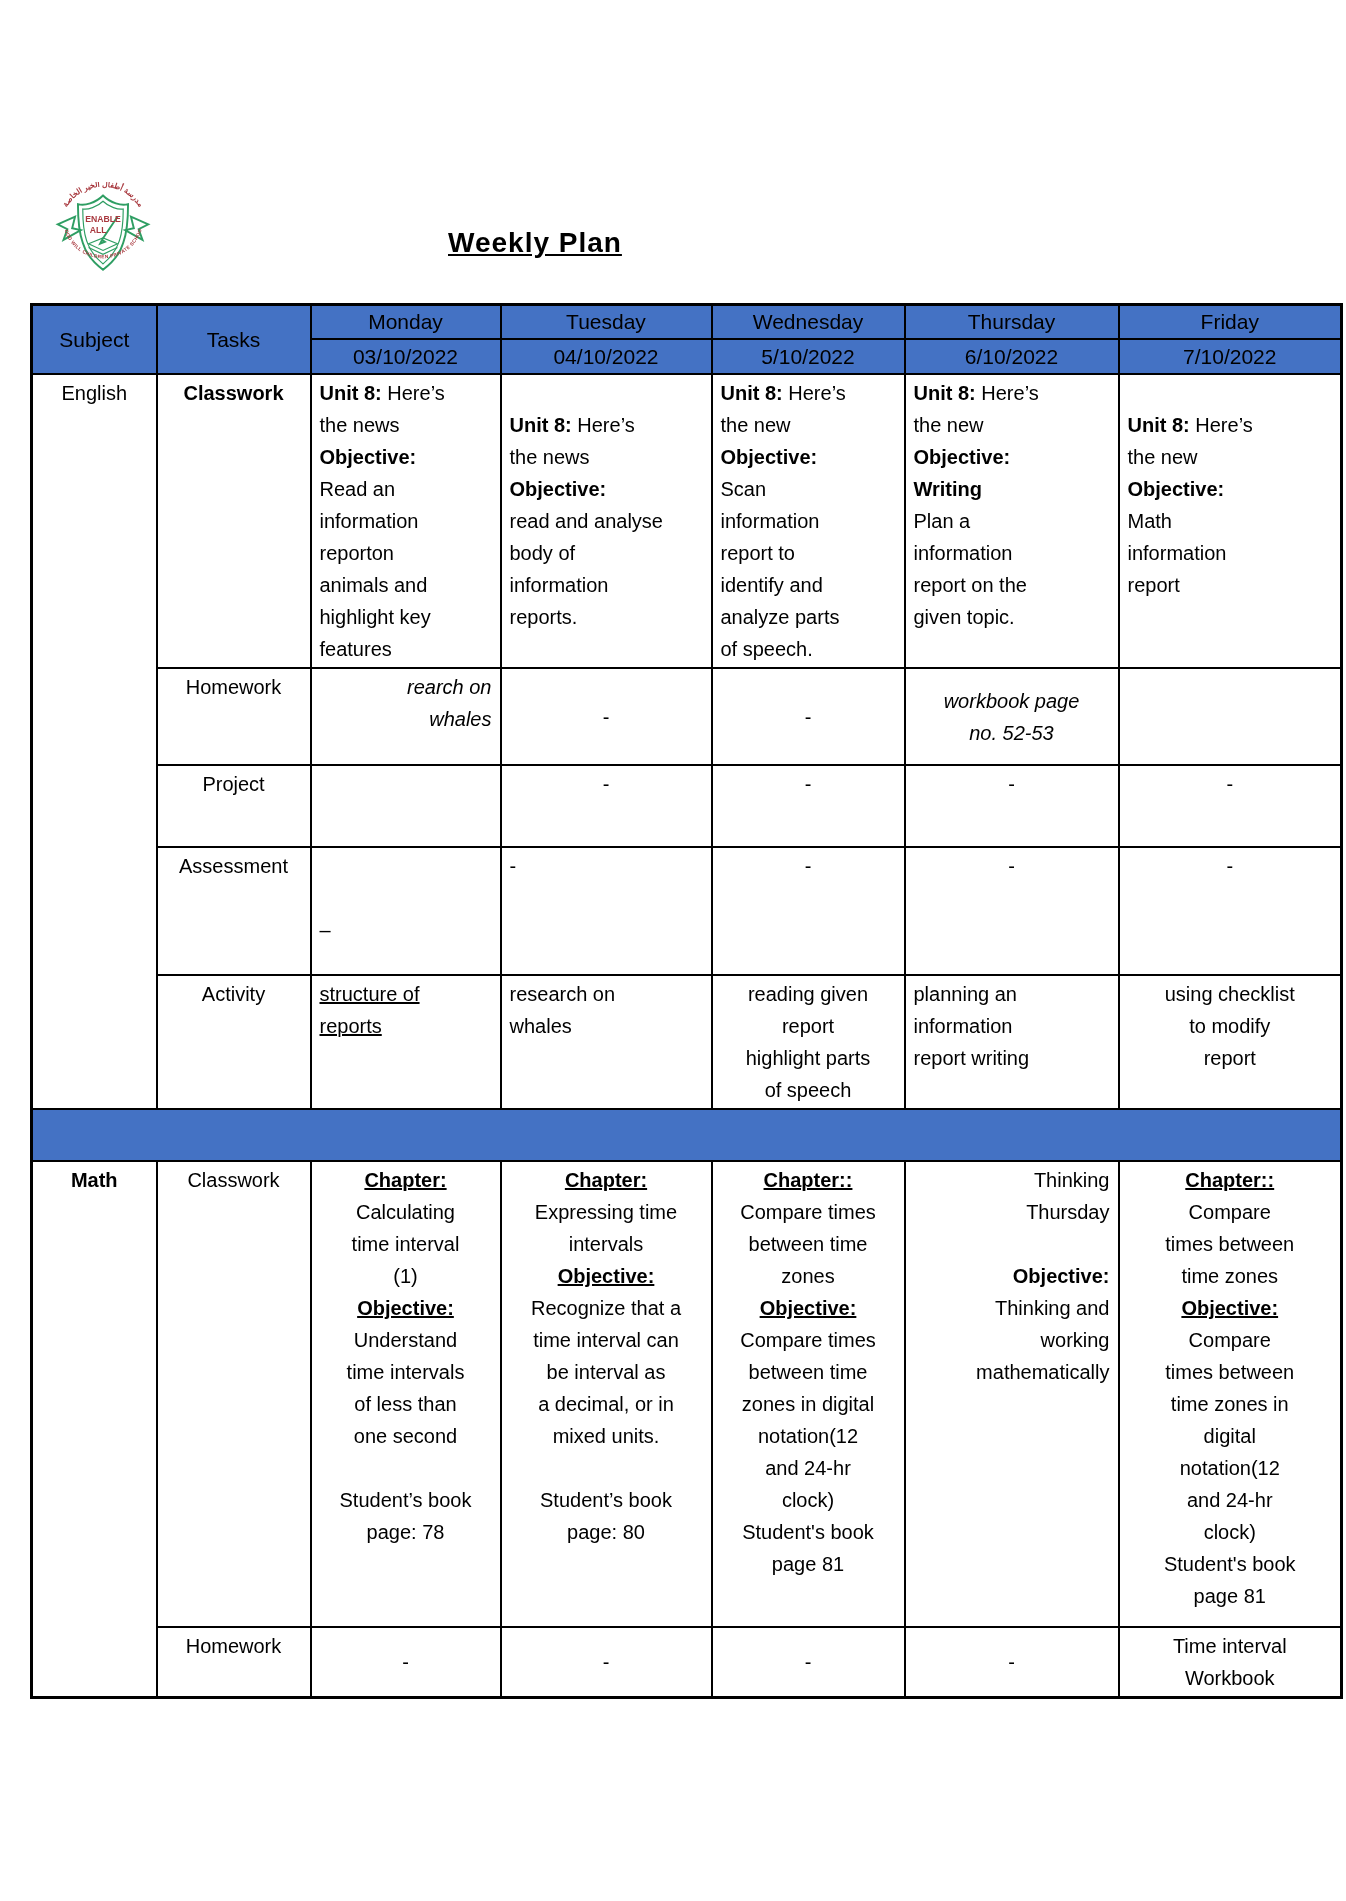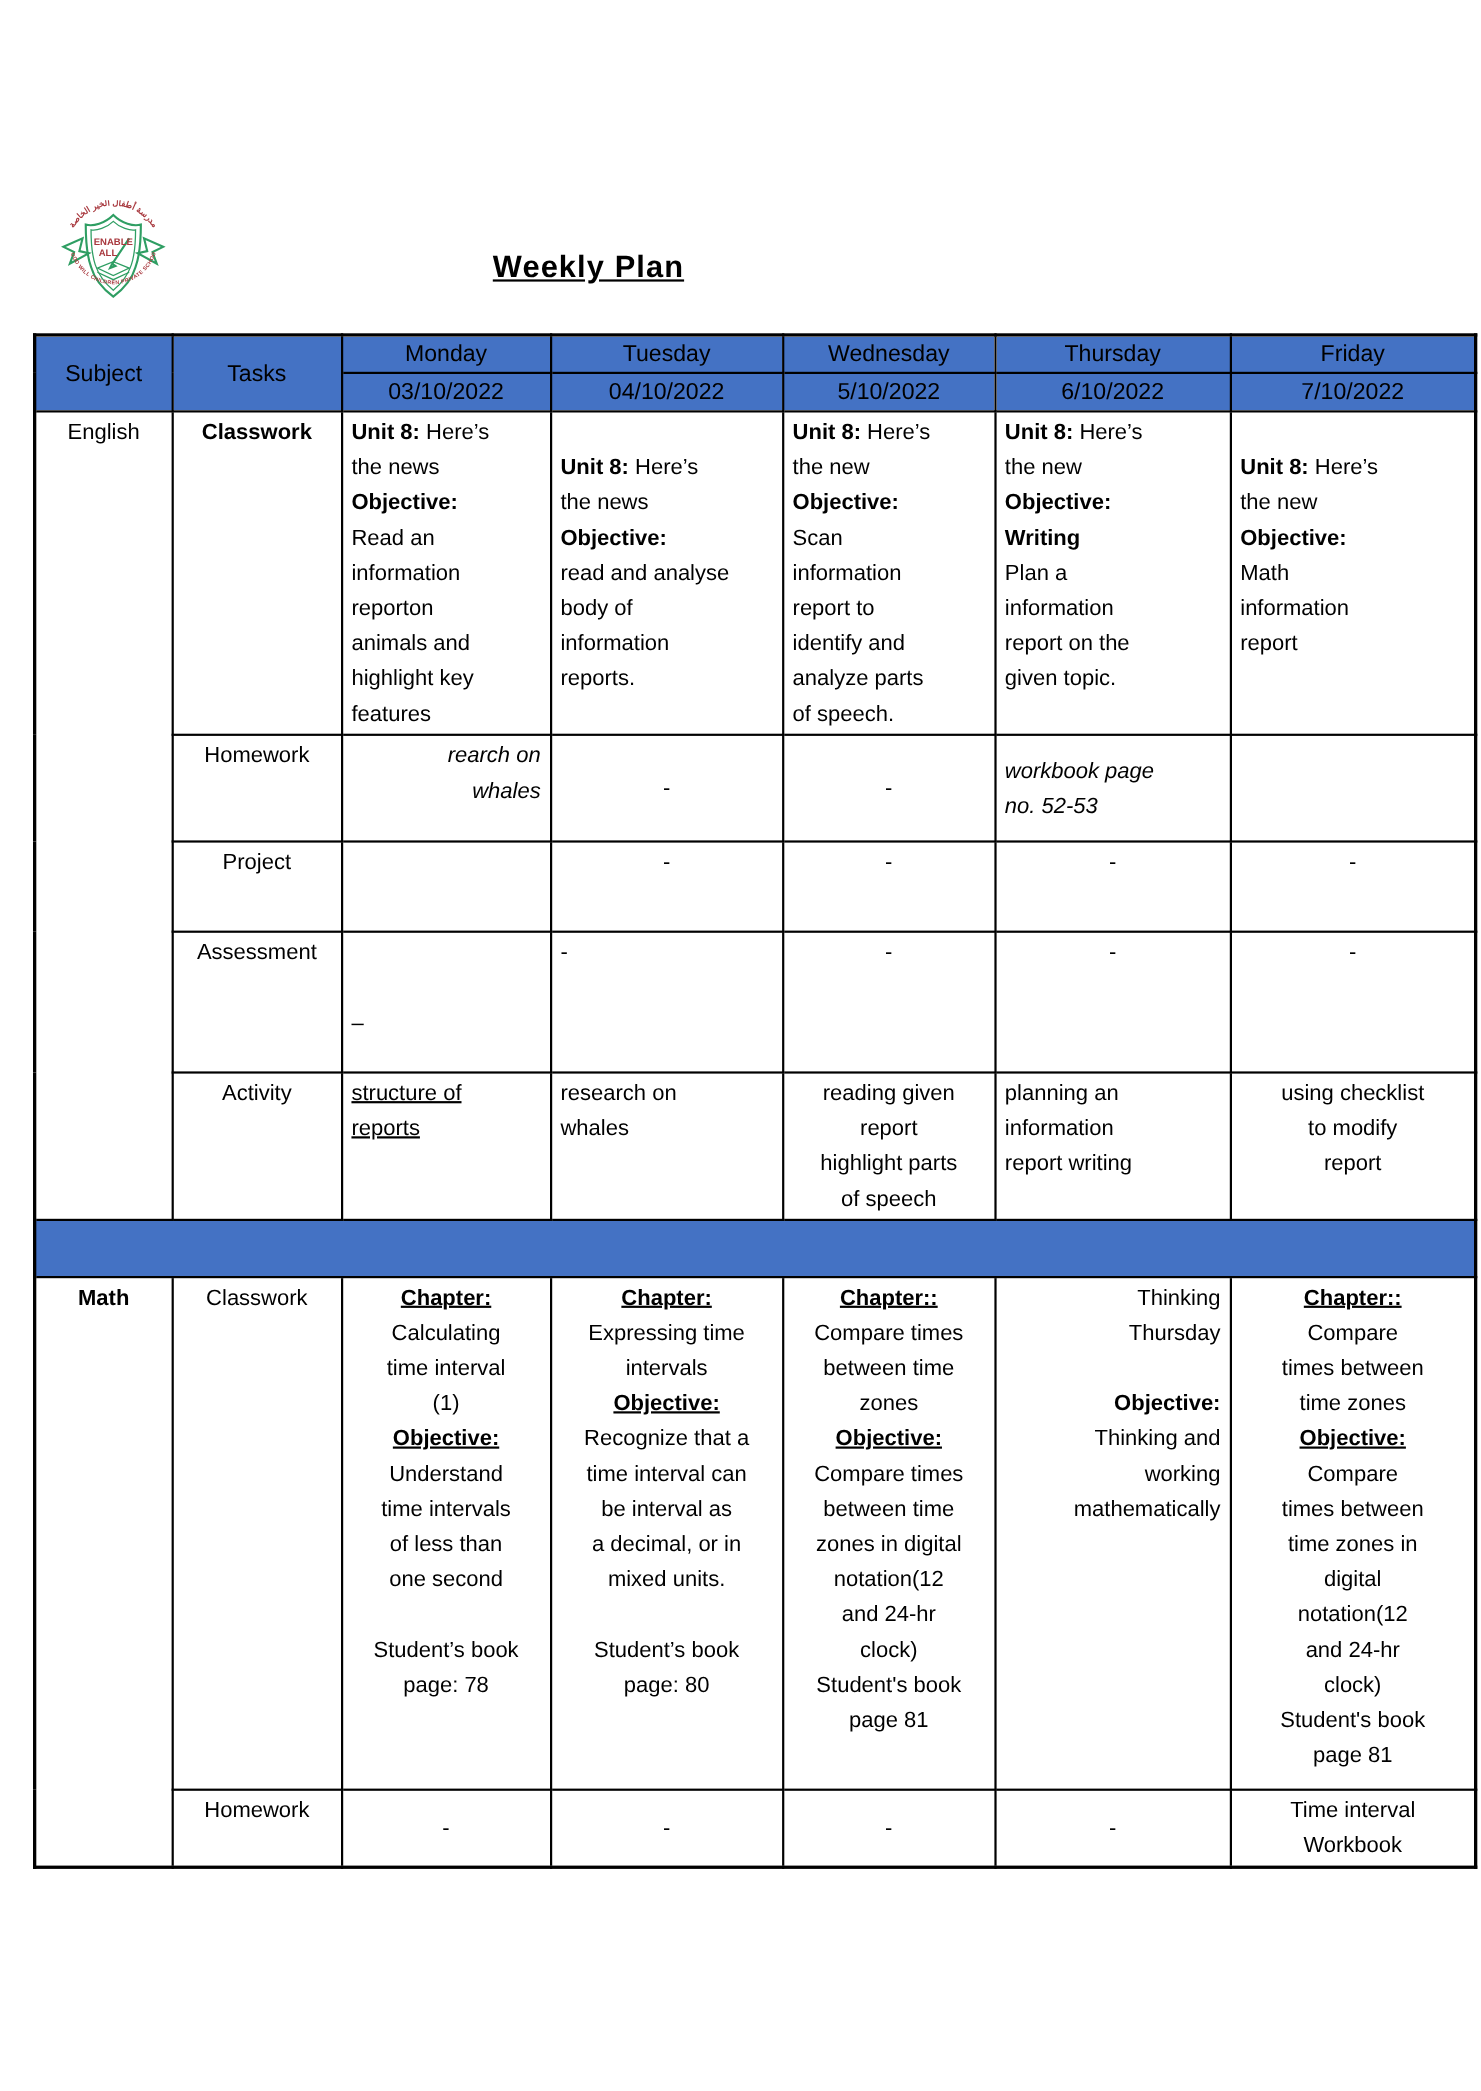--- a/index.html
+++ b/index.html
@@ -179,21 +179,21 @@
       <td style="text-align: right; vertical-align: top;">
             <div class="line"><span class="i">rearch on</span></div>
             <div class="line"><span class="i">whales</span></div>
           </td>
       <td style="text-align: center; vertical-align: middle;">
             <div class="line"><span>-</span></div>
           </td>
       <td style="text-align: center; vertical-align: middle;">
             <div class="line"><span>-</span></div>
           </td>
-      <td style="text-align: left; vertical-align: middle; border-radius: 27px;">
+      <td style="text-align: center; vertical-align: middle; border-radius: 27px;">
             <div class="line"><span class="i">workbook page</span></div>
             <div class="line"><span class="i">no. 52-53</span></div>
           </td>
       <td style="text-align: left; vertical-align: top;"></td>
     </tr>
     <tr class="r-pj">
       <td class="task">Project</td>
       <td style="text-align: left; vertical-align: top;"></td>
       <td style="text-align: center; vertical-align: top;">
             <div class="line"><span>-</span></div>

